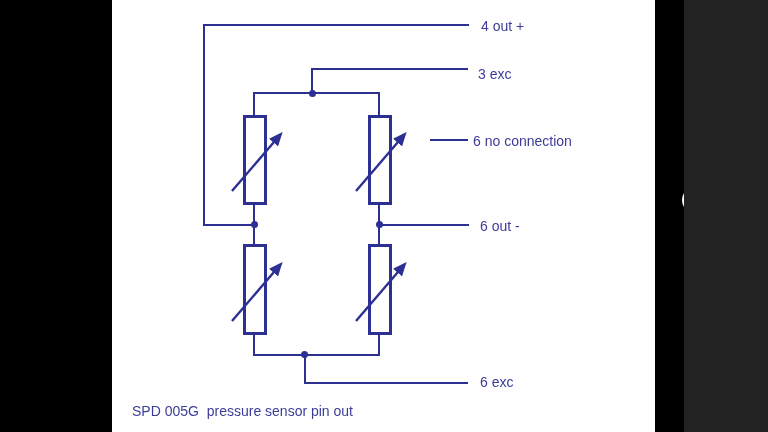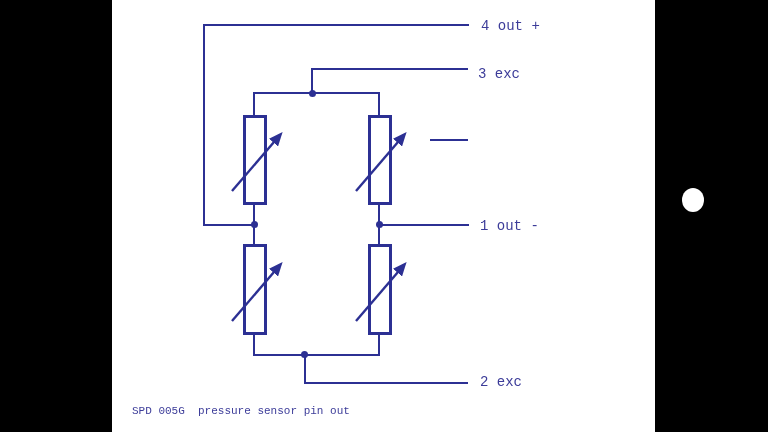--- a/index.html
+++ b/index.html
@@ -4,24 +4,24 @@
 <style>
   :root{
     --backdrop:#000000;
     --panel:#ffffff;
     --wire:#2c3093;
     --label:#3c3c99;
   }
   html,body{margin:0;padding:0;background:#222;}
   .stage{
     position:relative;
-    width:768px;height:432px;
+    width:684px;height:432px;
     background:var(--backdrop);
     overflow:hidden;
-    font-family:Liberation Mono, monospace;
+    font-family:Liberation Sans, sans-serif;
   }
   .panel{
     position:absolute;left:112px;top:0;width:543px;height:432px;
     background:var(--panel);
   }
   .wire{
     position:absolute;
     background:var(--wire);
   }
   .resistor{
@@ -40,21 +40,21 @@
     pointer-events:none;
   }
   .lbl,.caption{
     position:absolute;
     transform:translateY(-50%);
     color:var(--label);
     font-size:14px;
     white-space:pre;
     line-height:1;
   }
-  .caption{font-size:11px;}
+  .caption{font-size:14px;}
   .cam-dot{
     position:absolute;left:682px;top:188px;width:22px;height:24px;
     border-radius:50%;
     background:#ffffff;
   }
 </style>
 </head>
 <body>
 
 <div class="stage">
@@ -103,20 +103,21 @@
     <line x1="356" y1="321" x2="404" y2="265" stroke="#2c3093" stroke-width="2.4" marker-end="url(#ah)"></line>
   </svg>
 
   <div class="dot" style="left:309px;top:90px"></div>
   <div class="dot" style="left:251px;top:221px"></div>
   <div class="dot" style="left:376px;top:221px"></div>
   <div class="dot" style="left:301px;top:351px"></div>
 
   <span class="lbl" style="left:481px;top:26px">4 out +</span>
   <span class="lbl" style="left:478px;top:74px">3 exc</span>
-  <span class="lbl" style="left:480px;top:226px">1 out -</span>
-  <span class="lbl" style="left:480px;top:382px">2 exc</span>
+  <span class="lbl" style="left:473px;top:141px">6 no connection</span>
+  <span class="lbl" style="left:480px;top:226px">6 out -</span>
+  <span class="lbl" style="left:480px;top:382px">6 exc</span>
 
   <span class="caption" style="left:132px;top:411px">SPD 005G  pressure sensor pin out</span>
 
   <div class="cam-dot"></div>
 
 </div>
 
 </body></html>

